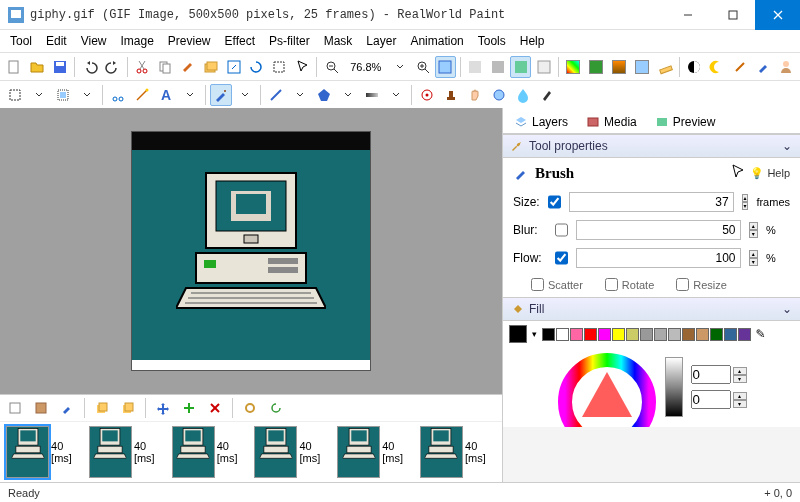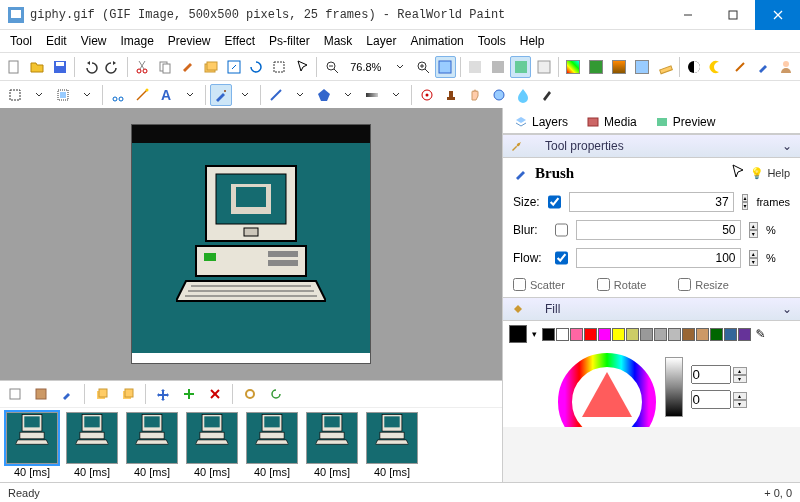--- a/index.html
+++ b/index.html
@@ -22,46 +22,46 @@
 .main { flex: 1; display: flex; min-height: 0; }
 .canvas-area { flex: 1; background: #a0a0a0; display: flex; flex-direction: column; min-width: 0; }
 .canvas-wrap { flex: 1; display: flex; align-items: center; justify-content: center; overflow: hidden; }
 .canvas { width: 240px; height: 240px; background: #156b70; border: 1px solid #555; position: relative; }
 .canvas .band { position: absolute; left: 0; right: 0; height: 18px; background: #0a0a0a; }
 .canvas .band.top { top: 0; }
 .canvas .band.bot { bottom: 0; background: #fff; height: 10px; }
 .computer { position: absolute; left: 50%; top: 50%; transform: translate(-50%,-55%); }
 .frames-bar { background: #fff; padding: 2px 4px; display: flex; gap: 4px; align-items: center; border-top: 1px solid #ccc; min-height: 26px; }
 .frames { background: #fff; padding: 4px 6px; display: flex; gap: 8px; border-top: 1px solid #eee; overflow-x: auto; }
-.frame { display: flex; flex-direction: column; align-items: center; gap: 2px; }
+.frame { display: flex; align-items: center; gap: 2px; }
 .frame .thumb { width: 52px; height: 52px; background: #156b70; border: 1px solid #999; position: relative; }
 .frame.sel .thumb { outline: 2px solid #3399ff; }
 .frame .lbl { font-size: 11px; color: #000; }
 .side { width: 298px; border-left: 1px solid #ccc; background: #f4f4f4; display: flex; flex-direction: column; overflow: hidden; }
 .tabs { display: flex; background: #fff; border-bottom: 1px solid #ccc; padding: 2px 2px 0; gap: 0; }
 .tab { display: flex; align-items: center; gap: 4px; padding: 4px 8px; font-size: 12px; border: 1px solid transparent; border-bottom: none; }
 .tab.active { background: #fff; border-color: #ccc; font-weight: bold; color: #0066cc; border-radius: 3px 3px 0 0; }
 .tab .ticon { width: 14px; height: 14px; }
-.panel-head { background: linear-gradient(#eef,#dde6f2); padding: 4px 8px; font-size: 12px; color: #335; border-top: 1px solid #ccc; border-bottom: 1px solid #ccc; display: flex; align-items: center; gap: 22px; }
+.panel-head { background: linear-gradient(#eef,#dde6f2); padding: 4px 8px; font-size: 12px; color: #335; border-top: 1px solid #ccc; border-bottom: 1px solid #ccc; display: flex; align-items: center; gap: 6px; }
 .panel-head .sp { flex: 1; }
 .tool-title { display: flex; align-items: center; gap: 6px; padding: 6px 10px; background: #fff; }
 .tool-title h3 { font-size: 15px; font-weight: bold; font-family: Liberation Serif, serif; }
 .tool-title .sp { flex: 1; }
 .tool-title .help { font-size: 11px; color: #333; display: flex; align-items: center; gap: 3px; }
 .prop-row { display: flex; align-items: center; padding: 4px 10px; gap: 8px; font-size: 12px; background: #fff; }
 .prop-row .lbl { width: 50px; }
 .prop-row input[type=checkbox] { width: 14px; height: 14px; accent-color: #0066cc; }
 .prop-row .numfield { flex: 1; text-align: right; border: 1px solid #bbb; padding: 2px 4px; font-size: 12px; background: #fff; }
 .spin { width: 14px; display: flex; flex-direction: column; }
 .spin div { height: 8px; border: 1px solid #999; font-size: 6px; line-height: 6px; text-align: center; background: #eee; }
 .prop-row .unit { width: 36px; font-size: 11px; }
 .shape-opts { display: flex; gap: 2px; }
 .shape-opts .opt { width: 20px; height: 20px; border: 1px solid #bbb; display: flex; align-items: center; justify-content: center; background: #fff; }
 .shape-opts .opt.sel { background: #cde6f7; border-color: #3399ff; }
-.check-row { display: flex; gap: 32px; padding: 6px 10px; background: #fff; font-size: 11px; color: #666; }
+.check-row { display: flex; gap: 22px; padding: 6px 28px; background: #fff; font-size: 11px; color: #666; }
 .check-row label { display: flex; align-items: center; gap: 4px; }
 .palette { display: flex; gap: 1px; padding: 4px 6px; flex-wrap: wrap; align-items: center; background: #fff; }
 .sw { width: 13px; height: 13px; border: 1px solid #666; }
 .colorwheel { height: 80px; background: #fff; display: flex; align-items: center; justify-content: center; gap: 8px; padding: 0 10px; overflow: hidden; }
 .statusbar { height: 20px; border-top: 1px solid #ccc; display: flex; align-items: center; padding: 0 8px; font-size: 11px; color: #333; }
 .statusbar .sp { flex: 1; }
 svg { display: block; }
 .mini-comp { position: absolute; left: 50%; top: 50%; transform: translate(-50%,-55%) scale(0.22); }
 </style>
 </head>

